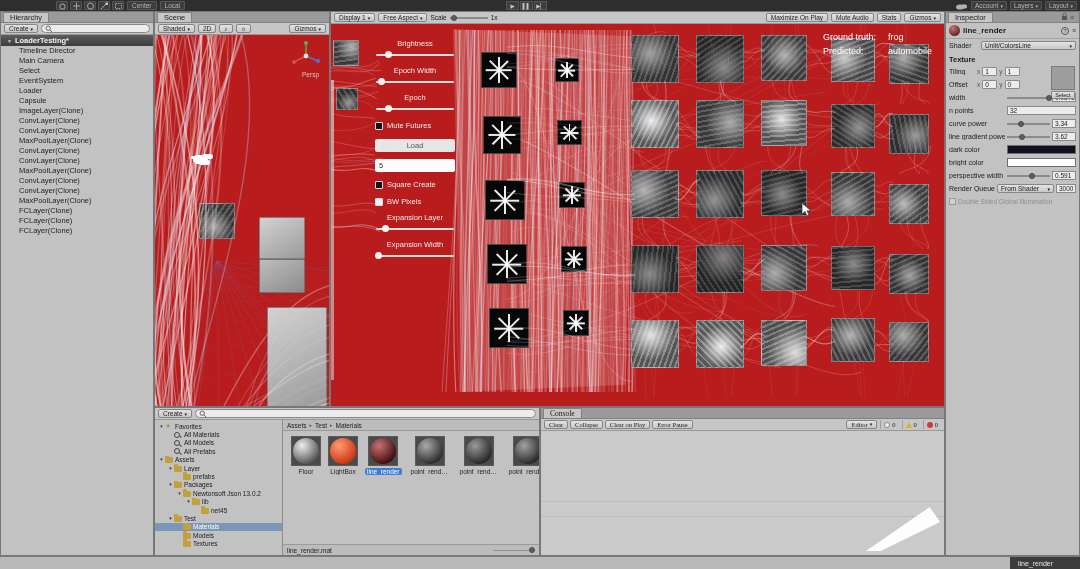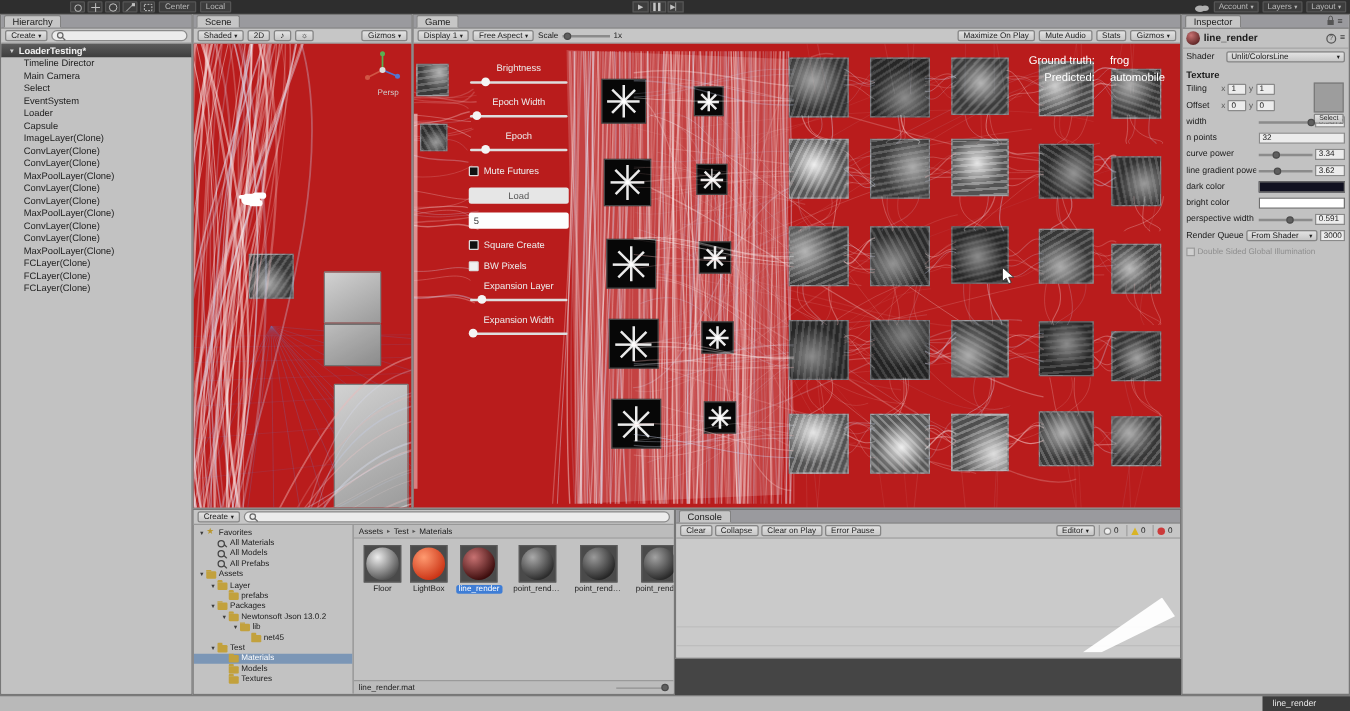--- a/index.html
+++ b/index.html
@@ -51,21 +51,21 @@
   .hud-label{font-size:7.5px;color:#ededed;text-align:center;margin-top:7px;}
   .hud-slider{position:relative;height:9px;margin:2px 1px 0 1px;}
   .hud-track{position:absolute;left:0;right:0;top:4px;height:1.5px;background:#dedede;border-radius:1px;}
   .hud-knob{position:absolute;top:1px;width:7px;height:7px;border-radius:50%;background:#f4f4f4;}
   .hud-check{display:flex;align-items:center;gap:4px;margin-top:8px;font-size:7.5px;color:#ededed;}
   .hud-box{width:8px;height:8px;border:1px solid #dcdcdc;background:#111;border-radius:1px;flex:none;}
   .hud-box.checked{background:#f1f1f1;}
   .hud-btn{margin-top:9px;height:13px;background:#e6e6e6;border-radius:2px;color:#555;display:flex;align-items:center;justify-content:center;font-size:7.5px;}
   .hud-input{margin-top:7px;height:13px;background:#fdfdfd;border-radius:2px;color:#333;display:flex;align-items:center;padding-left:4px;font-size:7.5px;}
   #gt{position:absolute;right:12px;top:8px;z-index:5;color:#fff;font-size:9px;display:grid;grid-template-columns:auto auto;gap:4px 12px;}
-  #gt .lab{text-align:right;}
+  #gt .lab{}
   #gcursor{position:absolute;left:470px;top:178px;z-index:6;}
   
   .ihead{height:16px;display:flex;align-items:center;gap:3px;padding:0 3px;border-bottom:1px solid #a5a5a5;flex:none;}
   .matball{width:11px;height:11px;border-radius:50%;background:radial-gradient(circle at 35% 30%,#c87272,#3d0d0d);flex:none;}
   .iname{font-weight:bold;font-size:8px;flex:1;overflow:hidden;white-space:nowrap;}
   .icirc{width:8px;height:8px;border:1px solid #555;border-radius:50%;font-size:5.5px;color:#555;display:flex;align-items:center;justify-content:center;}
   .imenu{font-size:7px;color:#444;}
   .irow{display:flex;align-items:center;gap:2px;padding:0 3px;height:13px;font-size:7px;flex:none;}
   .ilabel{width:56px;overflow:hidden;white-space:nowrap;flex:none;}
   .ilabel.sm{width:26px;}
@@ -367,25 +367,20 @@
         <circle cx="5" cy="23" r="2" fill="#d05545"></circle>
           <circle cx="17" cy="4" r="2" fill="#58b052"></circle>
           <circle cx="29" cy="22" r="2" fill="#5276d0"></circle>
         <circle cx="17" cy="17" r="2.4" fill="#dedede"></circle>
       </svg>
       <div id="persp">Persp</div>
     </div>
   </div>
 
   <div class="panel" style="left:330px;top:11px;width:615px;height:396px;">
-    <div class="tabbar">
-      <div class="tab">
-          <span>Game</span>
-        </div>
-    </div>
     <div class="toolrow">
       <div class="btn">
           <span>Display 1</span>
           <span class="caret">▾</span>
         </div>
       <div class="btn">
           <span>Free Aspect</span>
           <span class="caret">▾</span>
         </div>
       <span style="font-size:6.5px;">Scale</span>
@@ -1279,21 +1274,21 @@
           <span>line_render.mat</span>
           <span class="zoomslider">
               <span class="itrack"></span>
               <span class="iknob" style="left:85%;"></span>
             </span>
         </div>
       </div>
     </div>
   </div>
 
-  <div class="panel" style="left:540px;top:407px;width:405px;height:120px;">
+  <div class="panel" style="left:540px;top:407px;width:405px;height:149px;font-family:Liberation Serif, serif;">
     <div class="tabbar">
       <div class="tab">
           <span>Console</span>
         </div>
     </div>
     <div class="toolrow">
       <span id="cbtns" style="display:flex;gap:2px;">
           <div class="btn">Clear</div>
           <div class="btn">Collapse</div>
           <div class="btn">Clear on Play</div>

